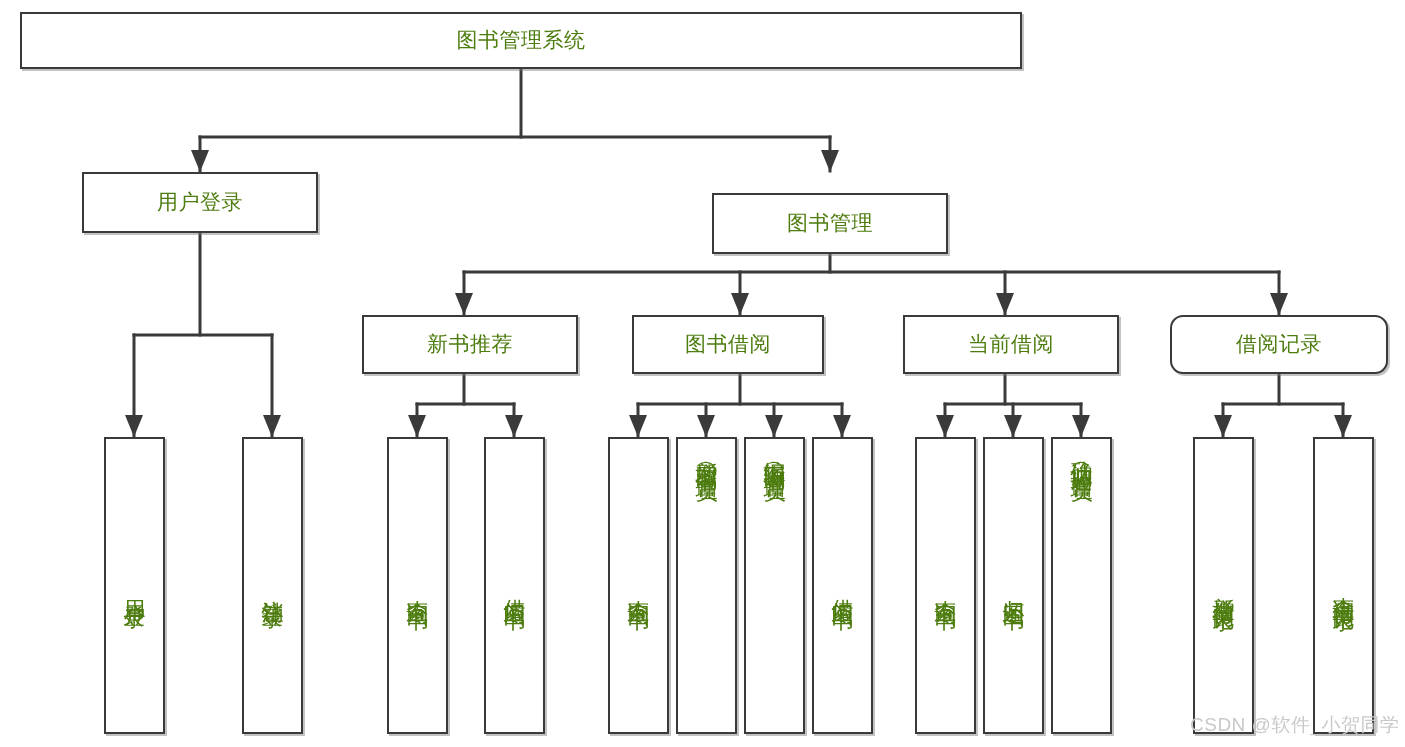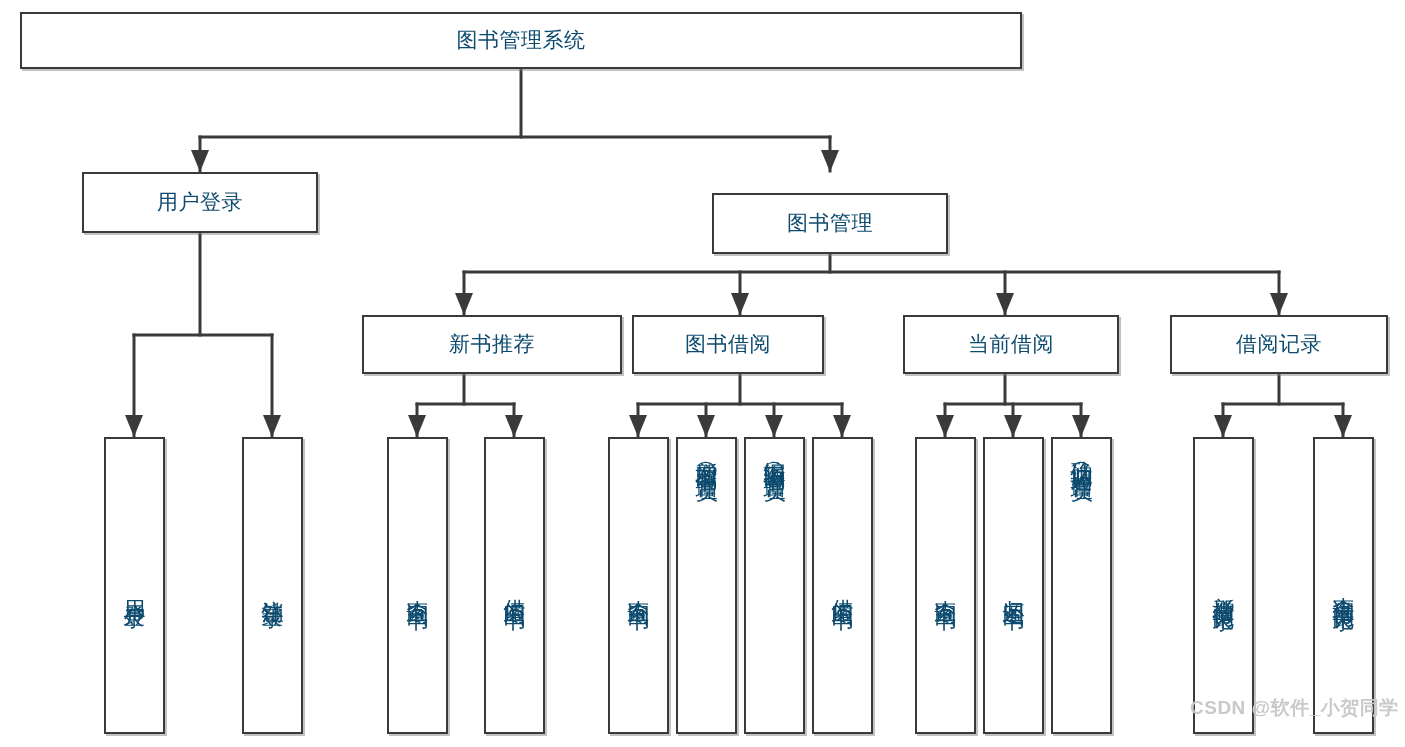--- a/index.html
+++ b/index.html
@@ -20,21 +20,21 @@
     border:2px solid #3a3a3a;
     display:flex;
     align-items:center;
     justify-content:center;
     overflow:hidden;
   }
   .node-box.shadowed{
     box-shadow:2px 2px 0 0 rgba(120,120,120,0.45);
   }
   .node-label{
-    color:#0c4a6e;
+    color:#4d7c0f;
     font-size:21px;
     line-height:1.28;
     letter-spacing:0.5px;
     text-align:center;
     white-space:nowrap;
     user-select:none;
   }
   .node-box.vertical{
     align-items:flex-start;
     justify-content:center;
@@ -126,30 +126,30 @@
   <div id="node-layer">
       <div class="node-box shadowed" style="left: 20px; top: 12px; width: 1002px; height: 57px;">
         <span class="node-label">图书管理系统</span>
       </div>
       <div class="node-box shadowed" style="left: 82px; top: 172px; width: 236px; height: 61px;">
         <span class="node-label">用户登录</span>
       </div>
       <div class="node-box shadowed" style="left: 712px; top: 172px; width: 236px; height: 61px; margin-top: 21px;">
         <span class="node-label">图书管理</span>
       </div>
-      <div class="node-box shadowed" style="left: 362px; top: 315px; width: 260px; height: 59px;">
+      <div class="node-box shadowed" style="left: 362px; top: 315px; width: 216px; height: 59px;">
         <span class="node-label">新书推荐</span>
       </div>
       <div class="node-box shadowed" style="left: 632px; top: 315px; width: 192px; height: 59px;">
         <span class="node-label">图书借阅</span>
       </div>
       <div class="node-box shadowed" style="left: 903px; top: 315px; width: 216px; height: 59px;">
         <span class="node-label">当前借阅</span>
       </div>
-      <div class="node-box shadowed" style="left: 1170px; top: 315px; width: 218px; height: 59px;">
+      <div class="node-box shadowed" style="left: 1170px; top: 315px; width: 218px; height: 59px; border-radius: 13px;">
         <span class="node-label">借阅记录</span>
       </div>
       <div class="node-box shadowed vertical centered" style="left: 104px; top: 437px; width: 61px; height: 297px;">
         <span class="node-label">用户登录</span>
       </div>
       <div class="node-box shadowed vertical centered" style="left: 242px; top: 437px; width: 61px; height: 297px;">
         <span class="node-label">注销登录</span>
       </div>
       <div class="node-box shadowed vertical centered" style="left: 387px; top: 437px; width: 61px; height: 297px;">
         <span class="node-label">查询图书</span>
@@ -178,14 +178,14 @@
       <div class="node-box shadowed vertical" style="left: 1051px; top: 437px; width: 61px; height: 297px;">
         <span class="node-label">确认归还（管理员）</span>
       </div>
       <div class="node-box shadowed vertical centered" style="left: 1193px; top: 437px; width: 61px; height: 297px;">
         <span class="node-label">新增借阅记录</span>
       </div>
       <div class="node-box shadowed vertical centered" style="left: 1313px; top: 437px; width: 61px; height: 297px;">
         <span class="node-label">查询借阅记录</span>
       </div>
     </div>
-  <div class="watermark" style="left: 1190px; top: 695px; font-weight: bold;">CSDN @软件_小贺同学</div>
+  <div class="watermark" style="left: 1190px; top: 712px;">CSDN @软件_小贺同学</div>
 </div>
 
 </body></html>

